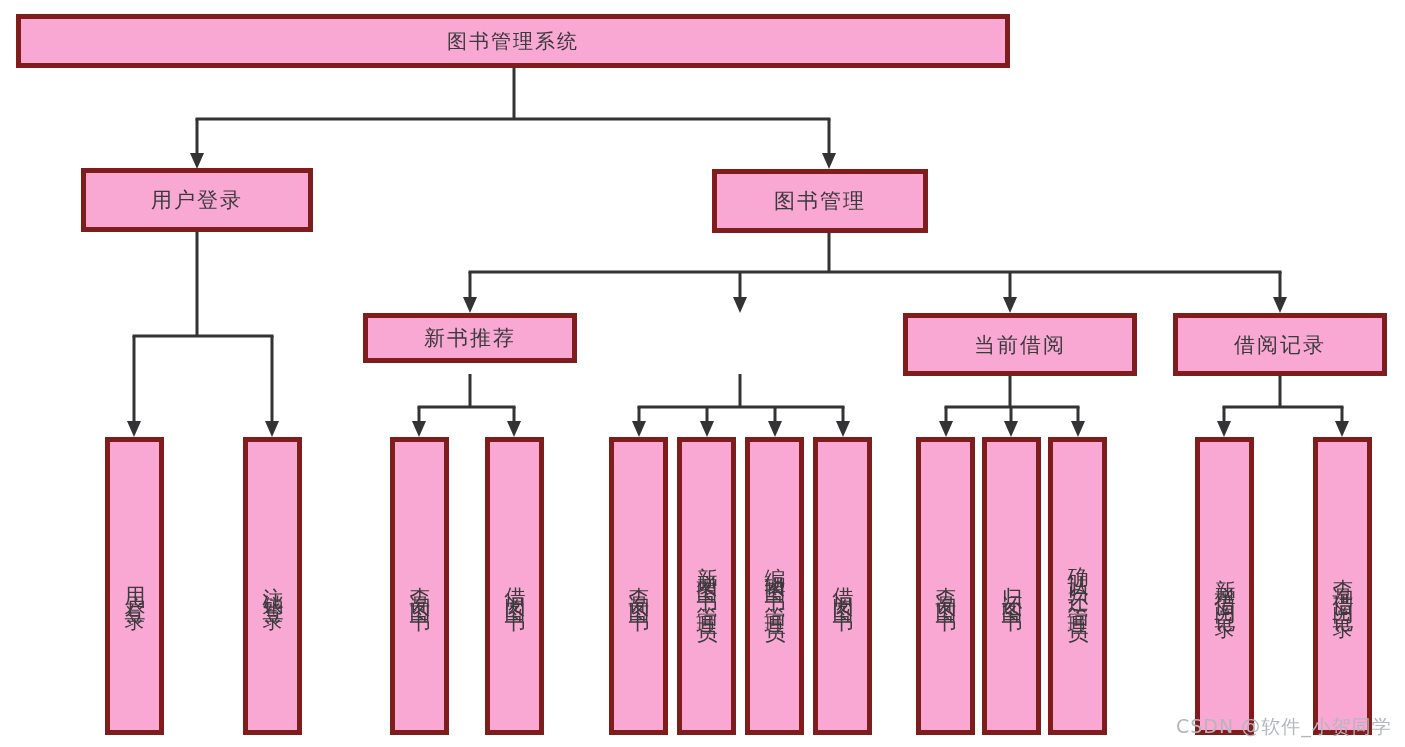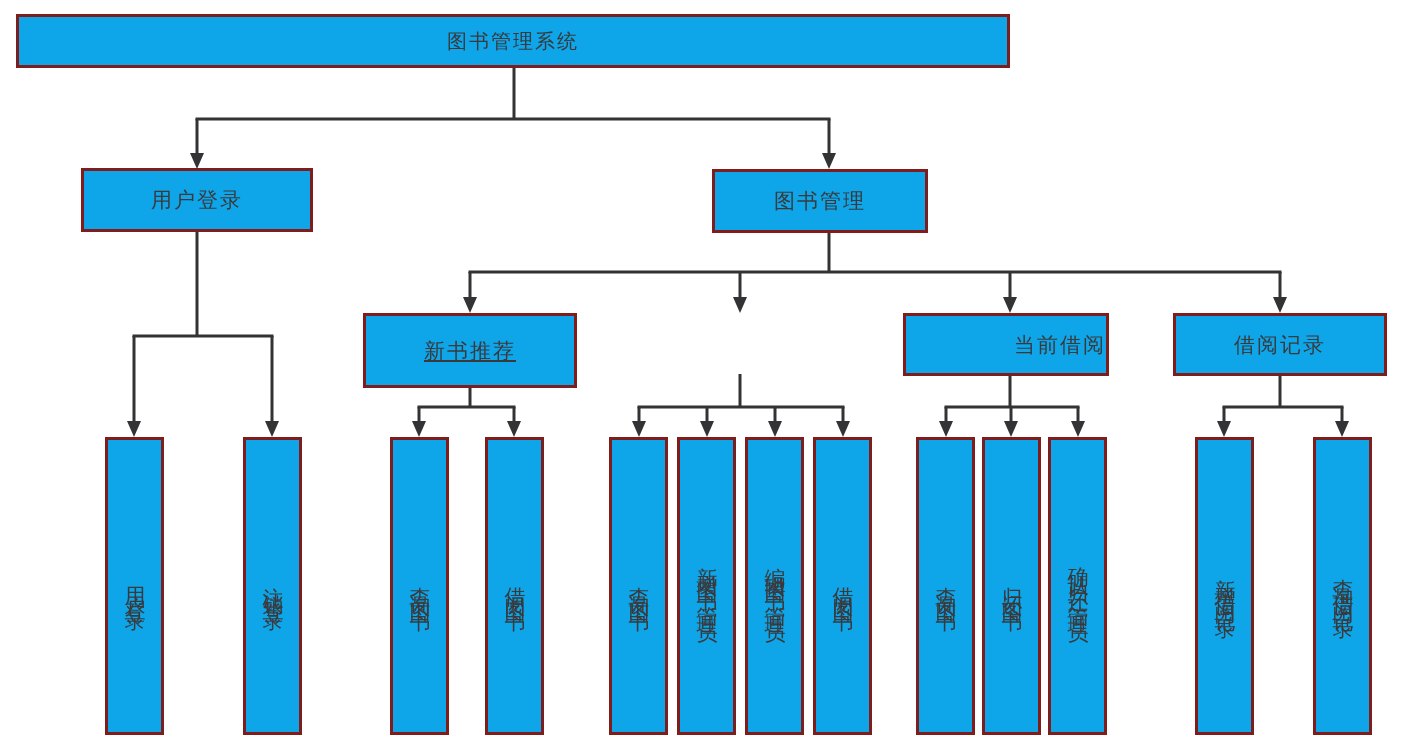--- a/index.html
+++ b/index.html
@@ -4,21 +4,21 @@
 <style>
   html,body { margin:0; padding:0; background:#ffffff; }
   #canvas {
     position:relative; width:1405px; height:747px;
     background:#ffffff; overflow:hidden;
     font-family:"DejaVu Sans", sans-serif;
   }
   #connectors { position:absolute; left:0; top:0; z-index:1; }
   .box {
     position:absolute; box-sizing:border-box; z-index:2;
-    background:#0ea5e9; border:3px solid #7f1d1d;
+    background:#f9a8d4; border:5px solid #7f1d1d;
     display:flex; align-items:center; justify-content:center;
     color:#3a3a3c; font-size:21px; letter-spacing:2px;
   }
   .hbox .lbl { white-space:nowrap; }
   .rootbox { font-size:20px; }
   .vbox .lbl {
     writing-mode:vertical-rl; text-orientation:mixed;
     letter-spacing:8px; line-height:1; white-space:nowrap;
   }
   .watermark {
@@ -90,24 +90,24 @@
     <span class="lbl">图书管理系统</span>
   </div>
 
   <div class="box hbox" style="left:81px; top:168px; width:232px; height:64px;">
     <span class="lbl">用户登录</span>
   </div>
   <div class="box hbox" style="left:712px; top:169px; width:216px; height:64px;">
     <span class="lbl">图书管理</span>
   </div>
 
-  <div class="box hbox" style="left:363px; top:313px; width:214px; height:75px;text-decoration:underline;">
+  <div class="box hbox" style="left:363px; top:313px; width:214px; height:50px;">
     <span class="lbl">新书推荐</span>
   </div>
-  <div class="box hbox" style="left:903px; top:313px; width:206px; height:63px;justify-content:flex-end;">
+  <div class="box hbox" style="left:903px; top:313px; width:234px; height:63px;">
     <span class="lbl">当前借阅</span>
   </div>
   <div class="box hbox" style="left:1173px; top:313px; width:214px; height:63px;">
     <span class="lbl">借阅记录</span>
   </div>
 
   <div class="box vbox" style="left:105px; top:437px; width:59px; height:298px;">
     <span class="lbl">用户登录</span>
   </div>
   <div class="box vbox" style="left:243px; top:437px; width:59px; height:298px;">
@@ -144,13 +144,14 @@
     <span class="lbl">确认归还（管理员）</span>
   </div>
 
   <div class="box vbox" style="left:1195px; top:437px; width:59px; height:298px;">
     <span class="lbl">新增借阅记录</span>
   </div>
   <div class="box vbox" style="left:1313px; top:437px; width:59px; height:298px;">
     <span class="lbl">查询借阅记录</span>
   </div>
 
+  <div class="watermark">CSDN @软件_小贺同学</div>
 </div>
 
 </body></html>

